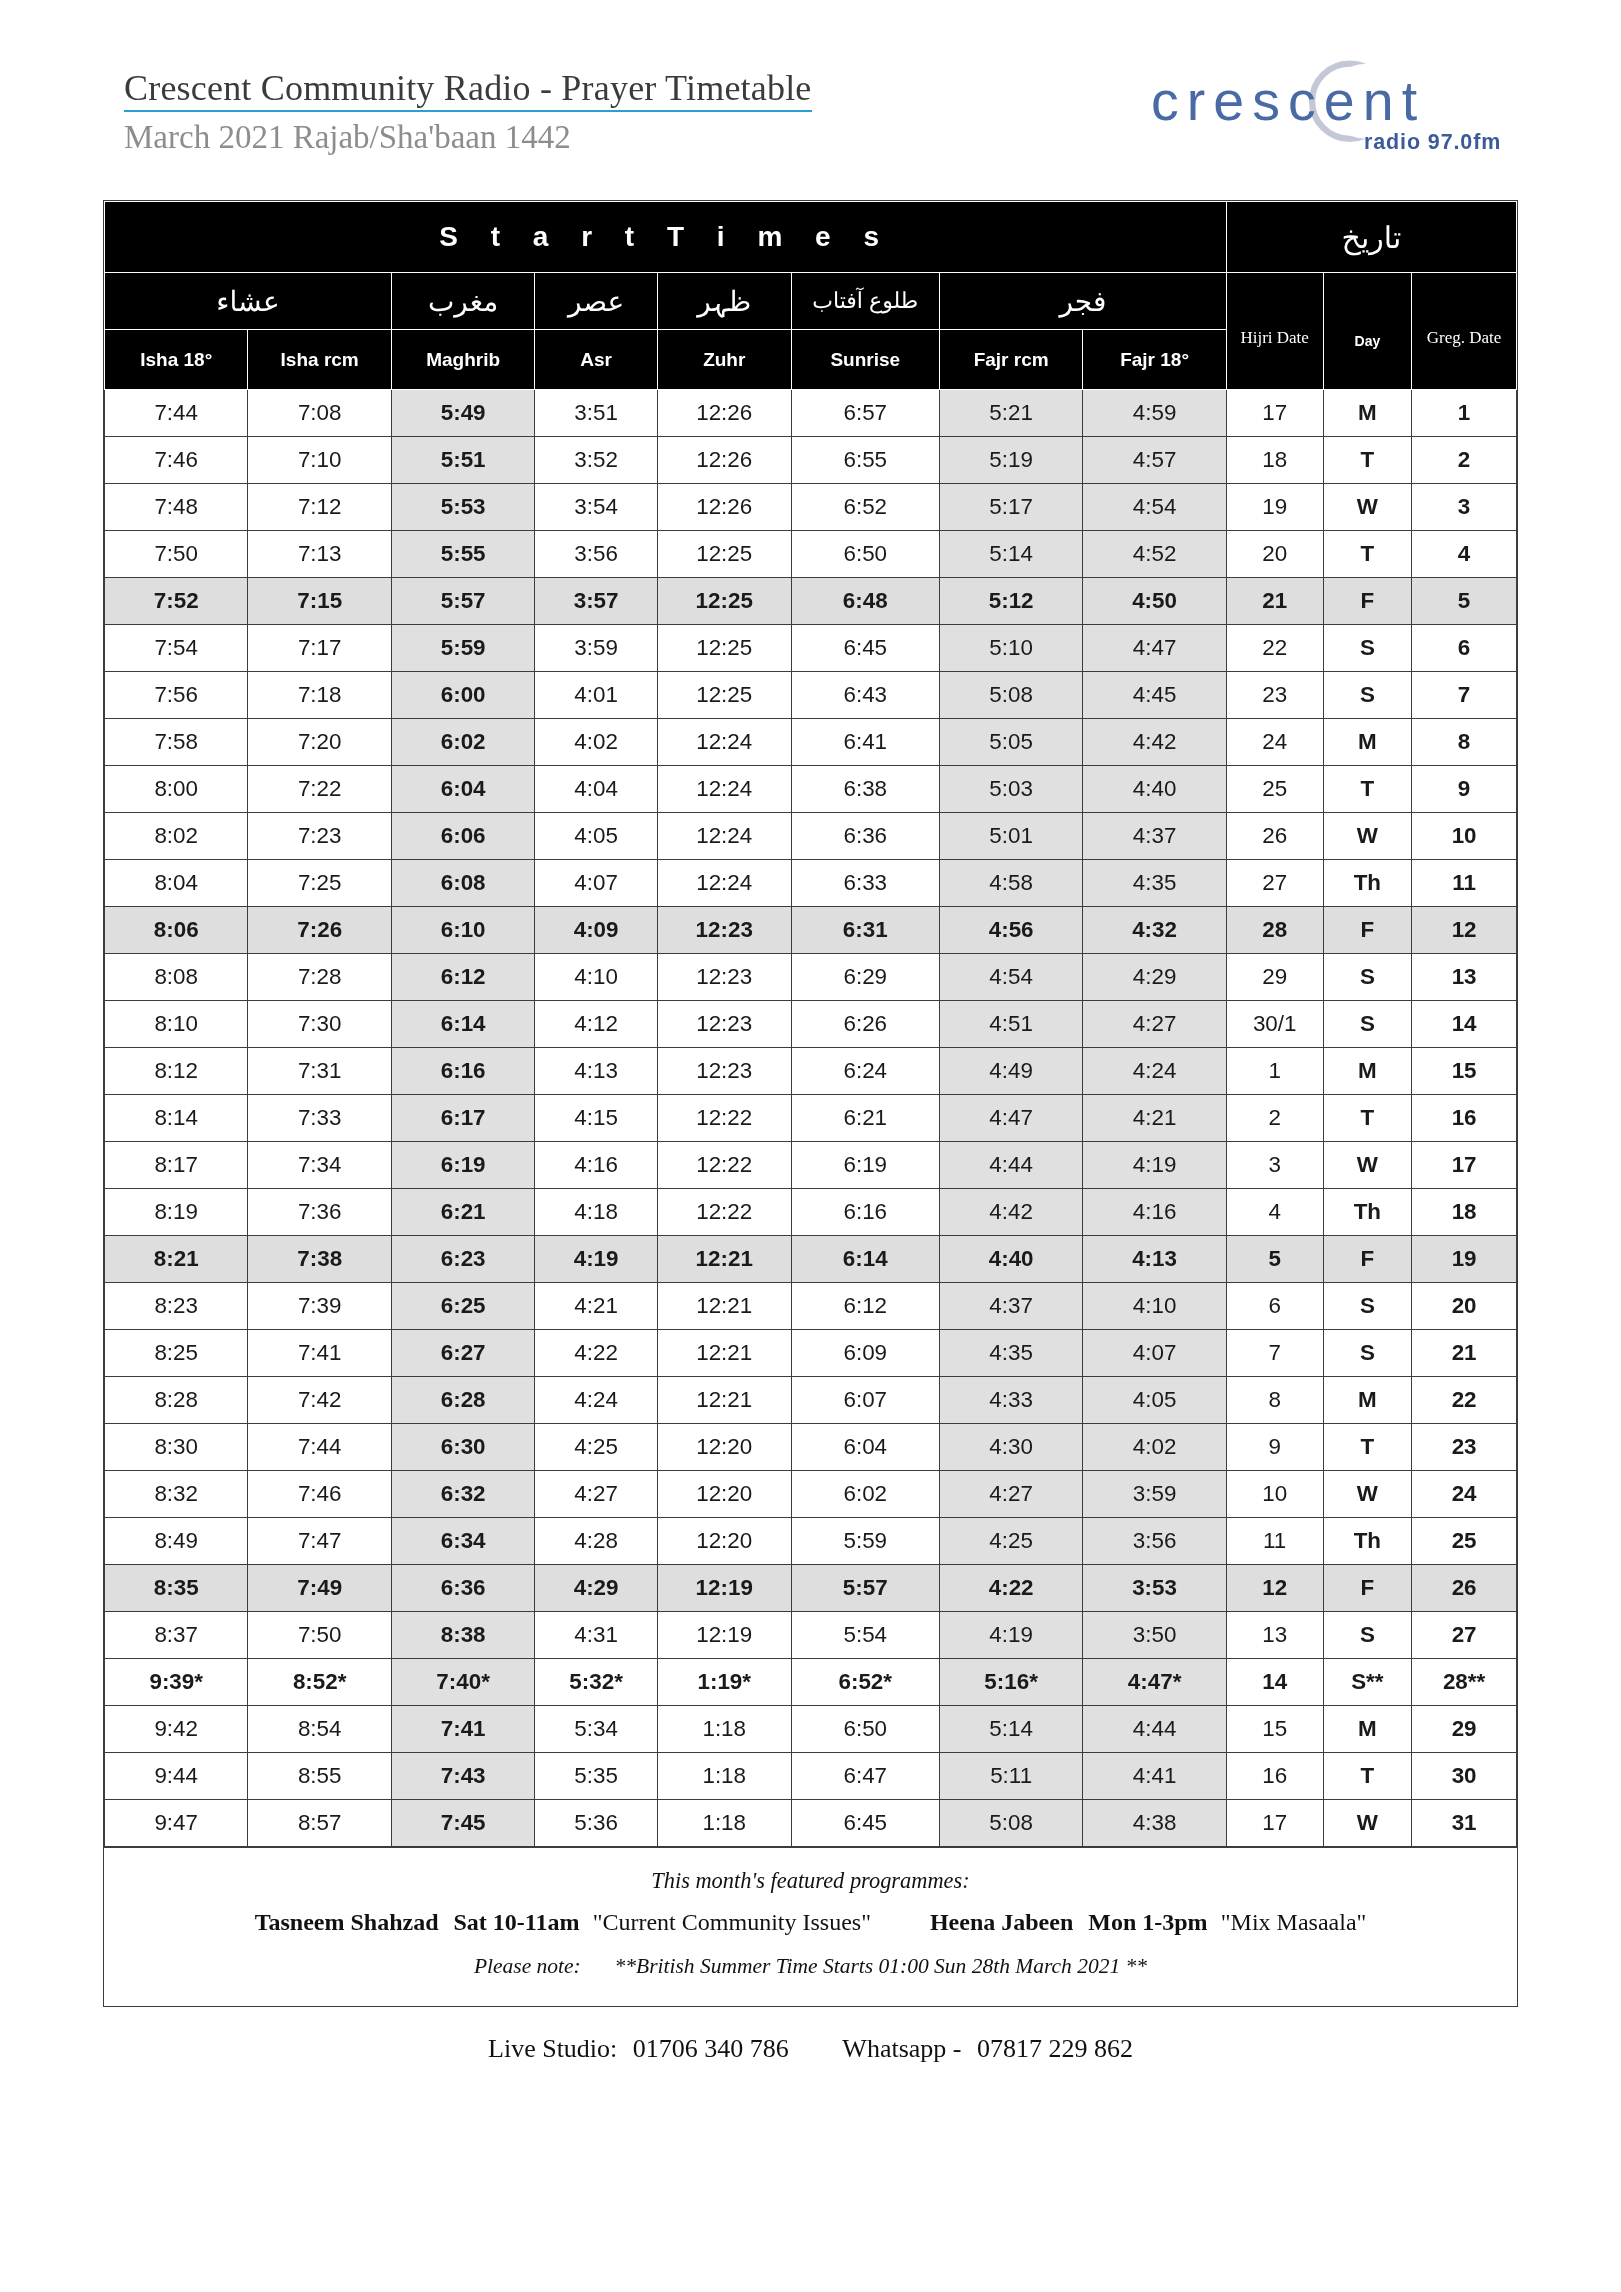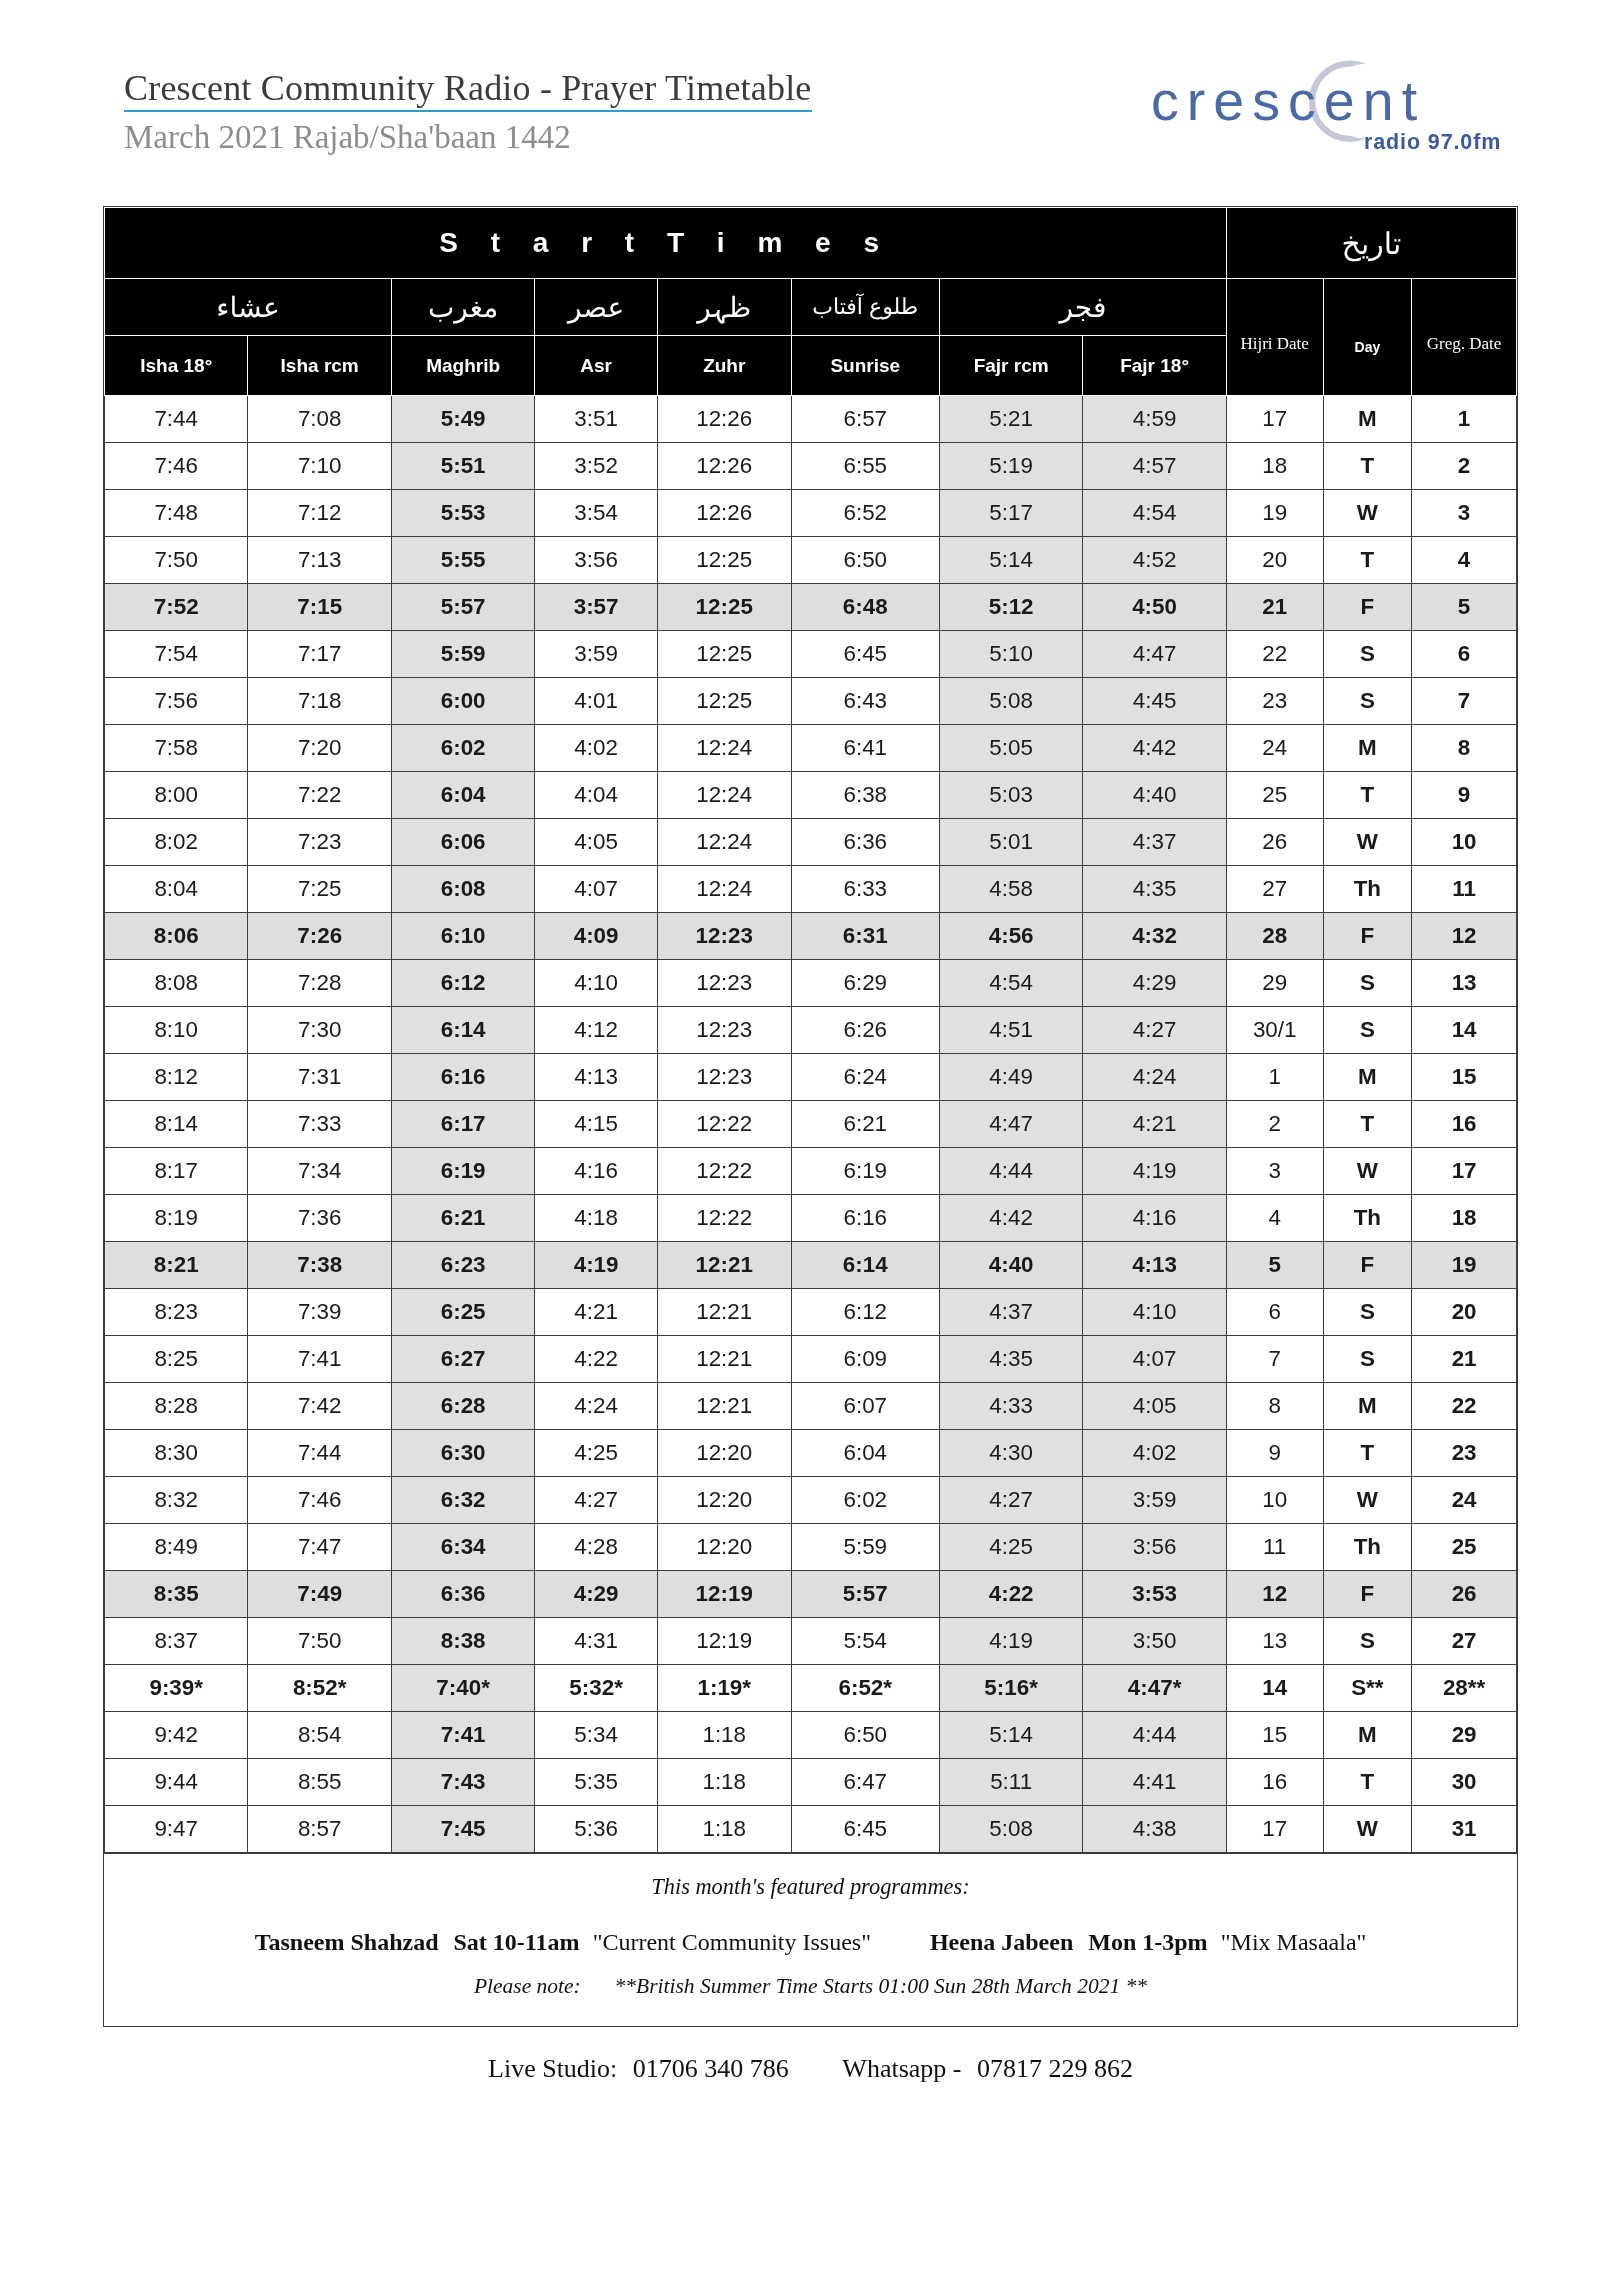--- a/index.html
+++ b/index.html
@@ -44,21 +44,21 @@
     line-height:1.05;
   }
   .logo{
     position:absolute;right:0;top:59px;
     width:376px;height:97px;
   }
   .logo svg{display:block;}
 
   
   .tbl-wrap{
-    margin:29px 103px 0 103px;
+    margin:23px 103px 0 103px;
     border:1.8px solid #3c3c3c;
     box-sizing:border-box;
   }
   table.tt{
     width:100%;
     border-collapse:collapse;
     table-layout:fixed;
     font-family:"Liberation Sans",sans-serif;
   }
   table.tt td,table.tt th{
@@ -156,21 +156,21 @@
     margin:0 103px;
     box-sizing:border-box;
     padding:19.7px 0 27px 0;
     text-align:center;
     font-family:"Liberation Serif",serif;
   }
   .notes .lead{
     font-style:italic;
     font-size:22.4px;
     color:#111;
-    margin-bottom:29px;
+    margin-bottom:15px;
   }
   .notes .progs{
     font-size:24px;
     color:#111;
     margin-bottom:18px;
     white-space:nowrap;
   }
   .notes .progs b{font-weight:bold;}
   .notes .progs .ttl{font-weight:normal;}
   .notes .progs .gap{display:inline-block;width:47px;}

